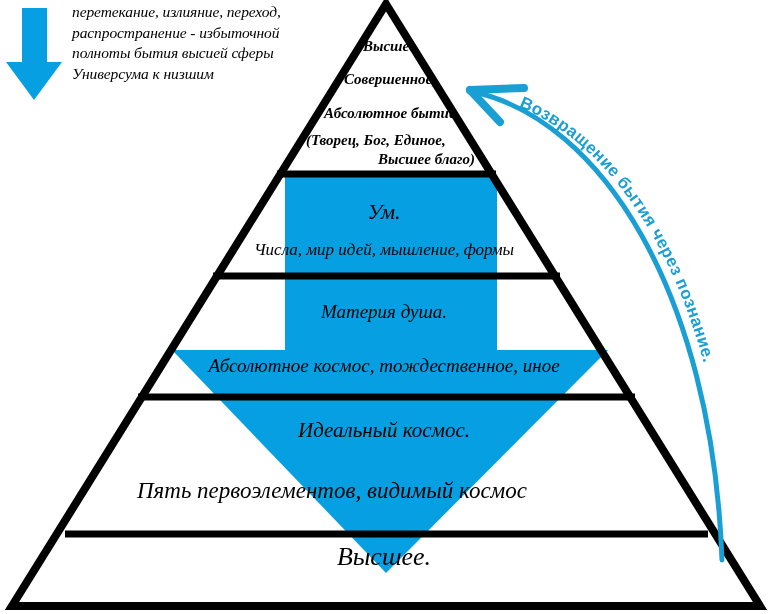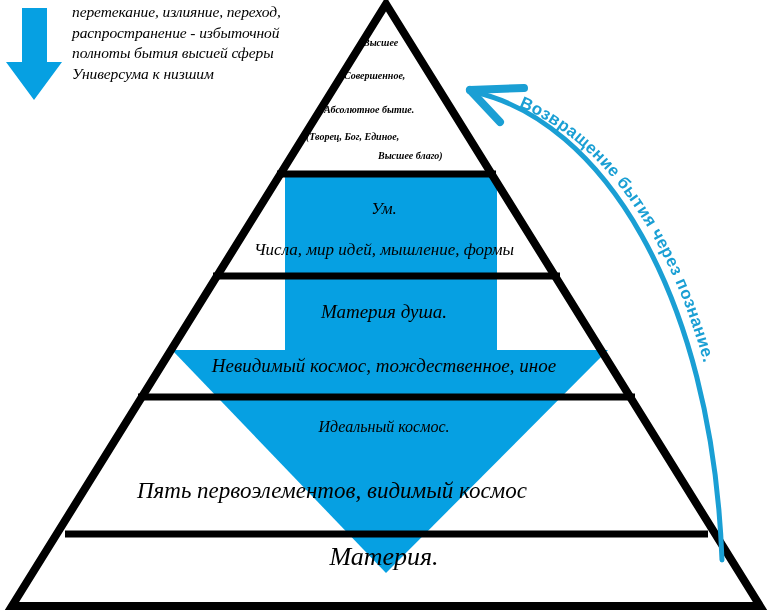--- a/index.html
+++ b/index.html
@@ -35,49 +35,49 @@
   #intro-text {
     left: 72px;
     top: 2px;
     width: 258px;
     white-space: normal;
     font-size: 15.5px;
     letter-spacing: -0.1px;
     line-height: 1.33;
   }
   
-  .t1 { font-size: 10px; font-weight: bold; font-style: italic; }
+  .t1 { font-size: 15px; font-weight: bold; font-style: italic; }
   #t1-l1 { left: 363px; top: 37px; }
   #t1-l2 { left: 344px; top: 70px; }
   #t1-l3 { left: 324px; top: 104px; }
   #t1-l4 { left: 306px; top: 131px; }
   #t1-l5 { left: 378px; top: 150px; }
 
   
   #t2-main {
     left: 0; top: 198px; width: 768px;
-    text-align: center; font-size: 17px;
+    text-align: center; font-size: 22px;
   }
   #t2-sub {
     left: 0; top: 239px; width: 768px;
     text-align: center; font-size: 17px;
   }
   
   #t3-main {
     left: 0; top: 300px; width: 768px;
     text-align: center; font-size: 19px;
   }
   #t3-sub {
     left: 0; top: 354px; width: 768px;
     text-align: center; font-size: 19px;
   }
   
   #t4-main {
     left: 0; top: 417px; width: 768px;
-    text-align: center; font-size: 16px;
+    text-align: center; font-size: 21px;
   }
   #t4-sub {
     left: 0; top: 477px; width: 664px;
     text-align: center; font-size: 23px;
   }
   
   #t5-main {
     left: 0; top: 541px; width: 768px;
     text-align: center; font-size: 26px;
   }
@@ -139,20 +139,20 @@
   <div class="txt t1" id="t1-l1">Высшее</div>
   <div class="txt t1" id="t1-l2">Совершенное,</div>
   <div class="txt t1" id="t1-l3">Абсолютное бытие.</div>
   <div class="txt t1" id="t1-l4">(Творец, Бог, Единое,</div>
   <div class="txt t1" id="t1-l5">Высшее благо)</div>
 
   <div class="txt" id="t2-main">Ум.</div>
   <div class="txt" id="t2-sub">Числа, мир идей, мышление, формы</div>
 
   <div class="txt" id="t3-main">Материя душа.</div>
-  <div class="txt" id="t3-sub">Невидимый космос, тождественное, иное</div>
+  <div class="txt" id="t3-sub">Абсолютное космос, тождественное, иное</div>
 
   <div class="txt" id="t4-main">Идеальный космос.</div>
   <div class="txt" id="t4-sub">Пять первоэлементов, видимый космос</div>
 
-  <div class="txt" id="t5-main">Материя.</div>
+  <div class="txt" id="t5-main">Высшее.</div>
 
 </div>
 
 </body></html>

